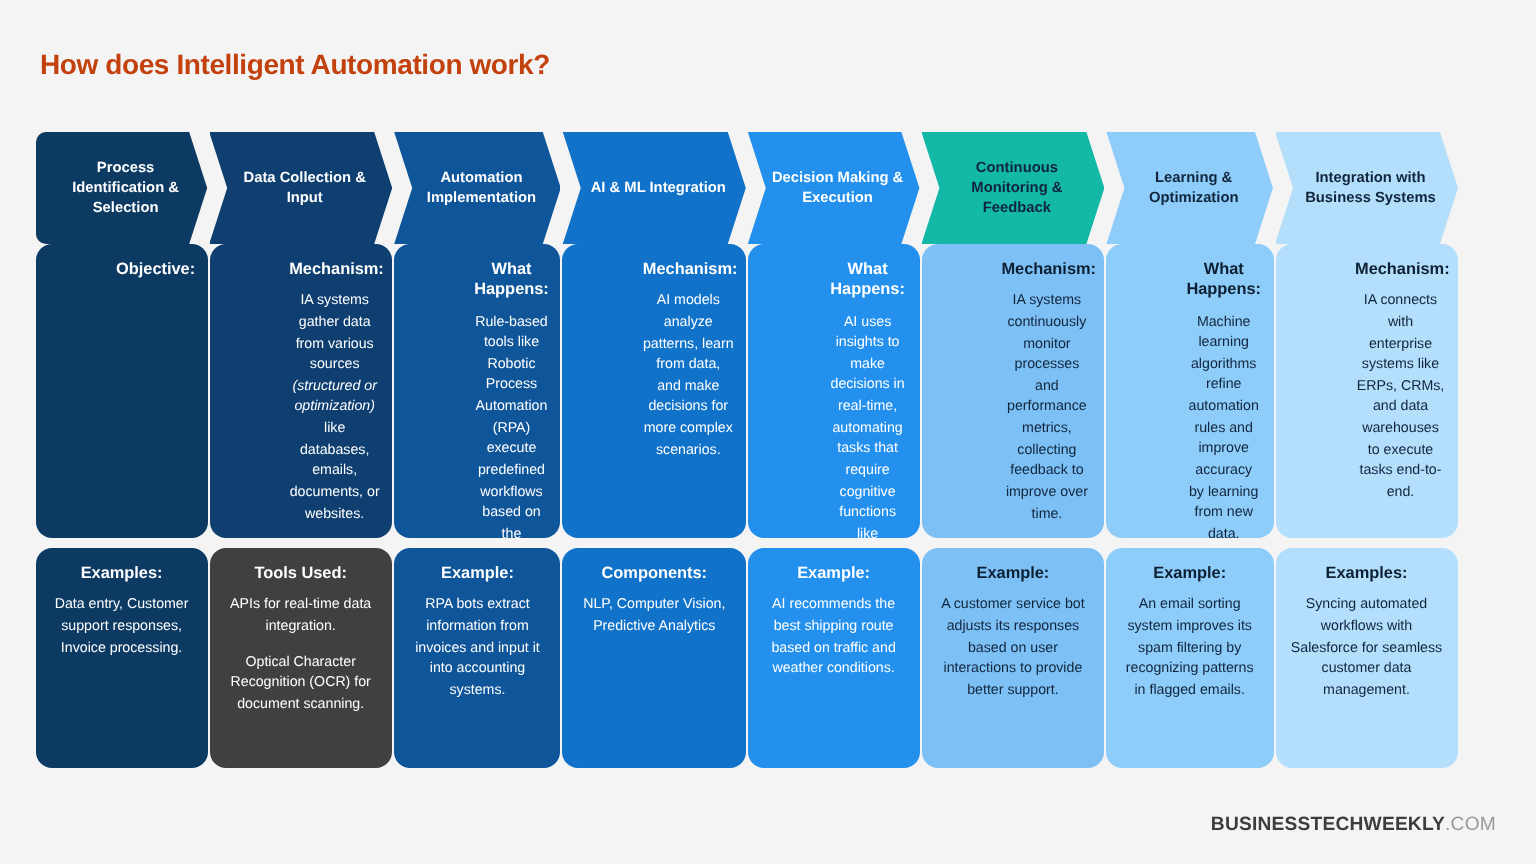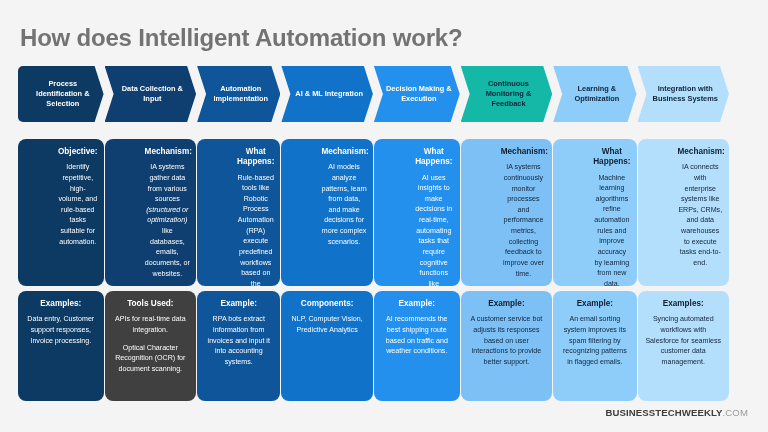--- a/index.html
+++ b/index.html
@@ -12,23 +12,23 @@
   }
   #infographic {
     position:relative;
     width:768px; height:432px;
     background:#f4f4f4;
   }
   
   .title {
     position:absolute;
     left:20px; top:24px;
-    font-size:24px;
+    font-size:14px;
     font-weight:bold;
-    color:#737373;
+    color:#c2410c;
     letter-spacing:-0.2px;
     white-space:nowrap;
   }
   
   .grid {
     position:absolute;
     left:18px; top:66px;
     width:668px;
     display:flex;
     gap:1px;
@@ -58,21 +58,21 @@
     border-radius:5px 0 0 5px;
   }
   
   .card {
     border-radius:8px;
     padding:8px 6px 7px 6px;
     text-align:center;
     color:#ffffff;
     overflow:hidden;
   }
-  .card.mid { height:147px; margin-top:17px;padding-left:40px; }
+  .card.mid { height:147px; margin-top:0;padding-left:40px; }
   .card.bot { height:110px; margin-top:5px; }
   .card h4 {
     font-size:8.2px;
     font-weight:bold;
     line-height:1.25;
     margin-bottom:5px;
   }
   .card p {
     font-size:7.1px;
     font-weight:normal;
@@ -100,21 +100,20 @@
 
 <div id="infographic">
 
   <div class="title">How does Intelligent Automation work?</div>
 
   <div class="grid">
       <div class="col">
         <div class="chev" style="background: rgb(13, 58, 99);">Process Identification &amp; Selection</div>
         <div class="card mid" style="background: rgb(13, 58, 99);">
           <h4>Objective:</h4>
-          <p>Identify repetitive, high-volume, and rule-based tasks suitable for automation.</p>
         </div>
         <div class="card bot" style="background: rgb(13, 58, 99);">
           <h4>Examples:</h4>
           <p>Data entry, Customer support responses, Invoice processing.</p>
         </div>
       </div>
       <div class="col">
         <div class="chev" style="background: rgb(14, 63, 112);">Data Collection &amp; Input</div>
         <div class="card mid" style="background: rgb(14, 63, 112);">
           <h4>Mechanism:</h4>

